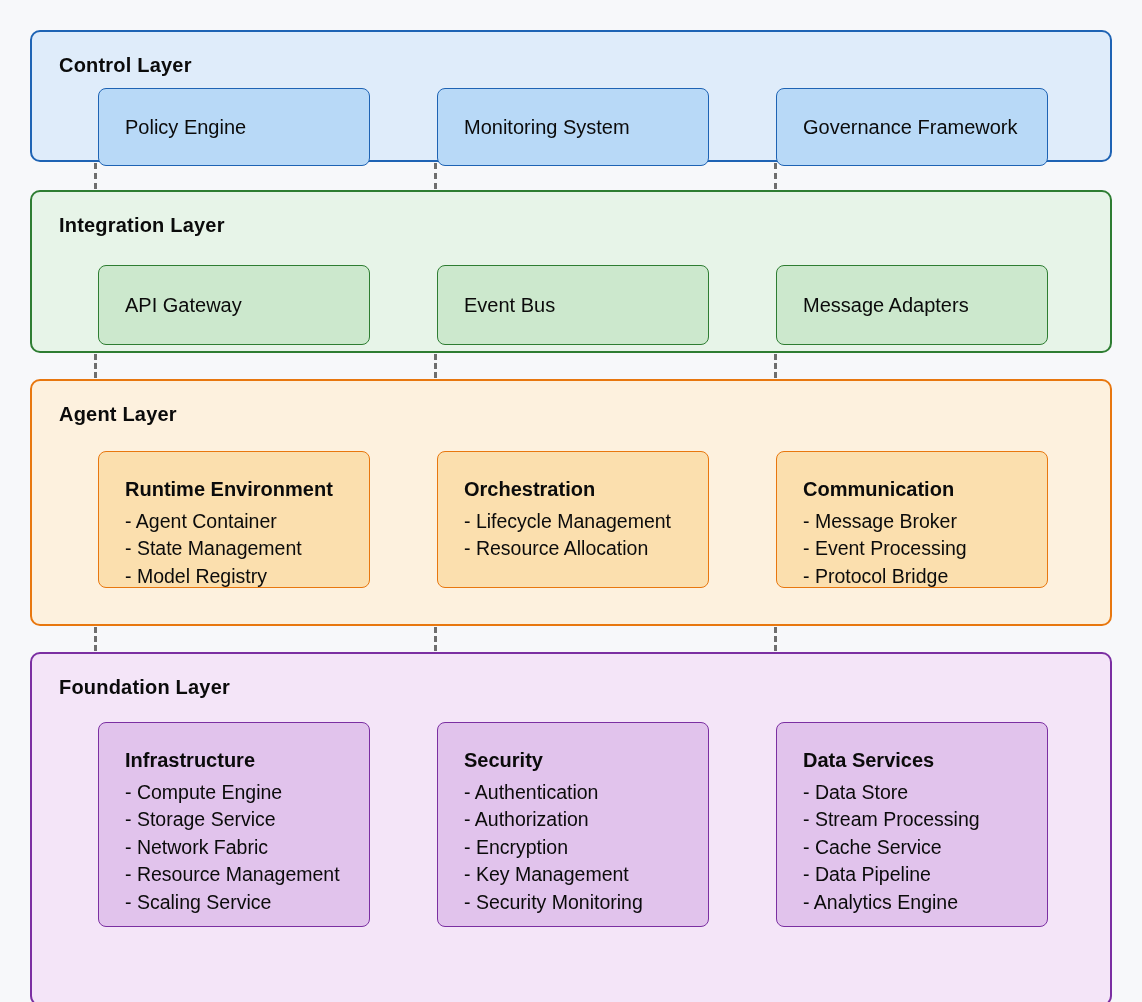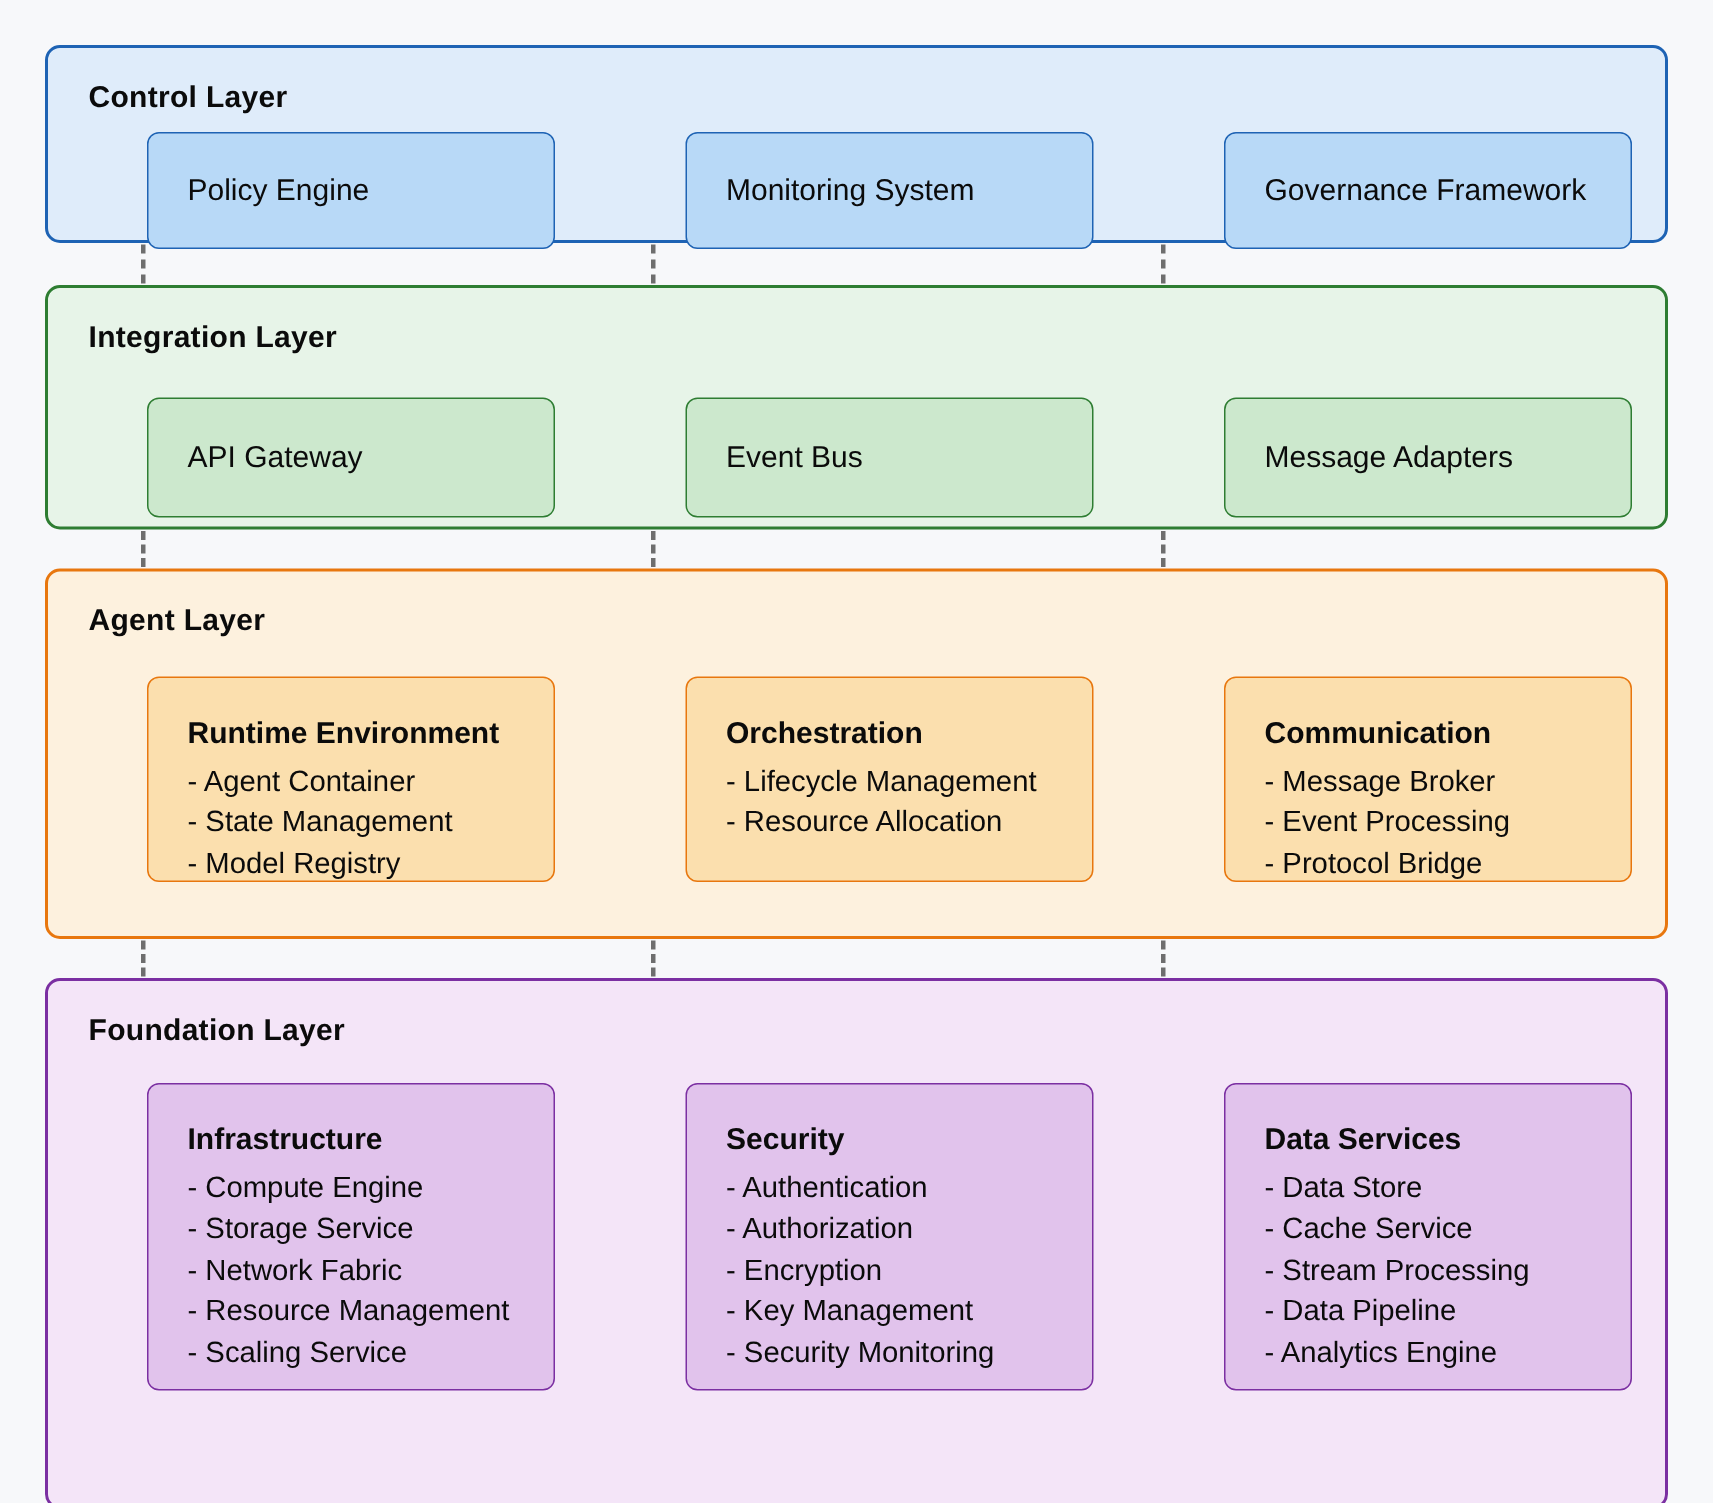--- a/index.html
+++ b/index.html
@@ -38,21 +38,21 @@
     font-size: 20px;
     line-height: 21px;
     font-weight: 700;
     letter-spacing: 0.2px;
   }
   
   .box-row {
     position: absolute;
     left: 66px;
     display: flex;
-    gap: 87px;
+    gap: 67px;
   }
   .row-a { top: 56px; }
   .row-b { top: 73px; }
   .row-c { top: 70px; }
   .row-d { top: 68px; }
   .node {
     box-sizing: border-box;
     width: 272px;
     border: 1.7px solid var(--border, #333);
     background: var(--box-fill, #ddd);
@@ -189,21 +189,21 @@
         <div class="node-title">Security</div>
         <div class="node-item">- Authentication</div>
         <div class="node-item">- Authorization</div>
         <div class="node-item">- Encryption</div>
         <div class="node-item">- Key Management</div>
         <div class="node-item">- Security Monitoring</div>
       </div>
       <div class="node detail hd205">
         <div class="node-title">Data Services</div>
         <div class="node-item">- Data Store</div>
+        <div class="node-item">- Stream Processing</div>
         <div class="node-item">- Cache Service</div>
-        <div class="node-item">- Stream Processing</div>
         <div class="node-item">- Data Pipeline</div>
         <div class="node-item">- Analytics Engine</div>
       </div>
     </div>
   </section>
 
 </div>
 
 </body></html>

